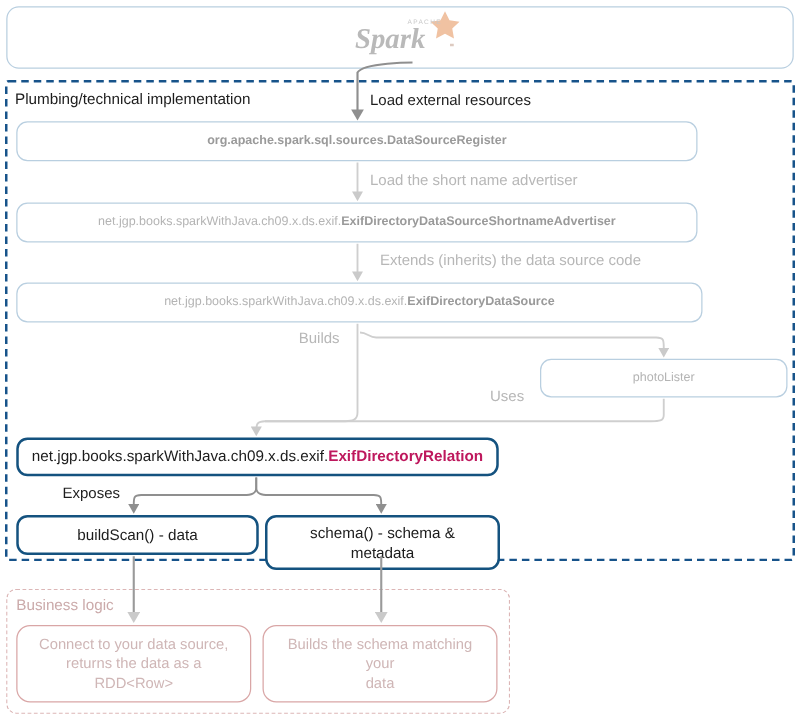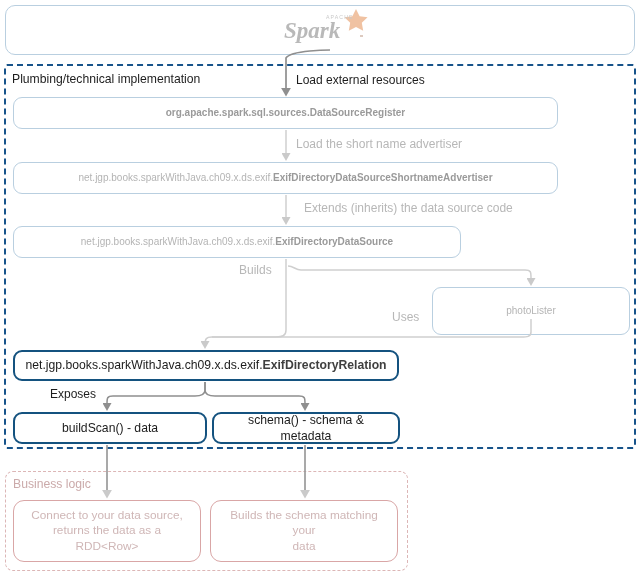--- a/index.html
+++ b/index.html
@@ -33,21 +33,21 @@
     font-size:10px;
   }
   .box-pale b{color:#9a9a9a;font-weight:bold;}
 
   
   .box-strong{
     border:2.2px solid #14527f;
     color:#1c1c1c;
     font-size:12.2px;
   }
-  .box-strong b{color:#404040;font-weight:bold;}
+  .box-strong b{color:#be185d;font-weight:bold;}
 
   
   .box-rose{
     border:1.8px solid #d9a6a6;
     color:#cfb6b6;
     font-size:11.8px;
     border-radius:11px;
   }
 
   
@@ -107,37 +107,37 @@
   <div class="region-label label-blue" style="left:12px;top:72px;">Plumbing/technical implementation</div>
 
   <div class="box box-pale" style="left:13px;top:97px;width:545px;height:32px;">
     <span class="txt"><b>org.apache.spark.sql.sources.DataSourceRegister</b></span>
   </div>
 
   <div class="box box-pale" style="left:13px;top:162px;width:545px;height:32px;">
     <span class="txt"><span>net.jgp.books.sparkWithJava.ch09.x.ds.exif.</span><b>ExifDirectoryDataSourceShortnameAdvertiser</b></span>
   </div>
 
-  <div class="box box-pale" style="left:13px;top:226px;width:448px;height:32px;">
+  <div class="box box-pale" style="left:13px;top:226px;width:549px;height:32px;">
     <span class="txt"><span>net.jgp.books.sparkWithJava.ch09.x.ds.exif.</span><b>ExifDirectoryDataSource</b></span>
   </div>
 
-  <div class="box box-pale" style="left:432px;top:287px;width:198px;height:48px;">
+  <div class="box box-pale" style="left:432px;top:287px;width:198px;height:31px;">
     <span class="txt">photoLister</span>
   </div>
 
   <div class="box box-strong" style="left:13px;top:350px;width:386px;height:31px;">
     <span class="txt"><span>net.jgp.books.sparkWithJava.ch09.x.ds.exif.</span><b>ExifDirectoryRelation</b></span>
   </div>
 
   <div class="box box-strong" style="left:13px;top:412px;width:194px;height:32px;">
     <span class="txt">buildScan() - data</span>
   </div>
 
-  <div class="box box-strong" style="left:212px;top:412px;width:188px;height:32px;">
+  <div class="box box-strong" style="left:212px;top:412px;width:188px;height:44px;">
     <span class="txt">schema() - schema &amp; metadata</span>
   </div>
 
   <div class="edge-label edge-pale" style="left:296px;top:137px;">Load the short name advertiser</div>
 
   <div class="edge-label edge-dark" style="left:296px;top:73px;">Load external resources</div>
 
   <div class="edge-label edge-pale" style="left:304px;top:201px;">Extends (inherits) the data source code</div>
 
   <div class="edge-label edge-pale" style="left:239px;top:263px;">Builds</div>

